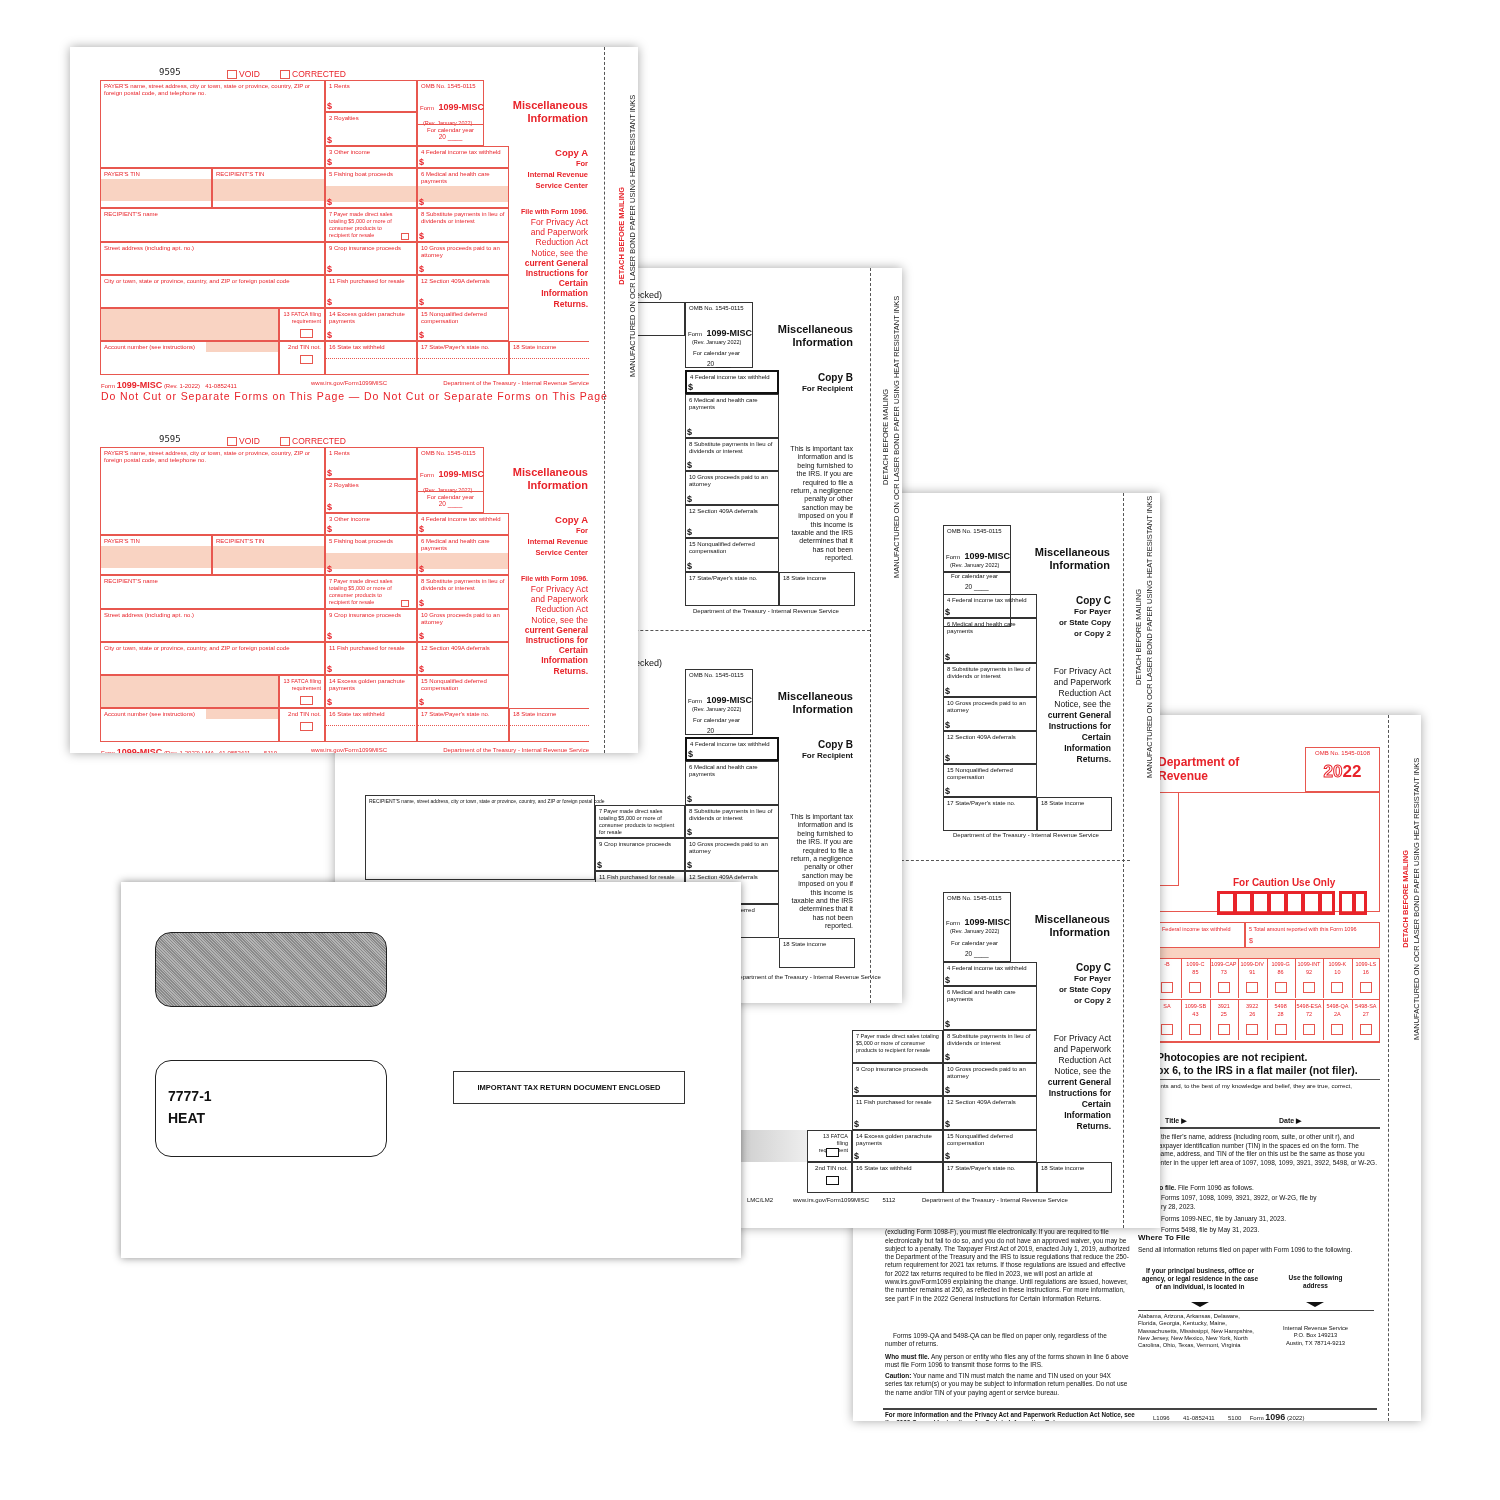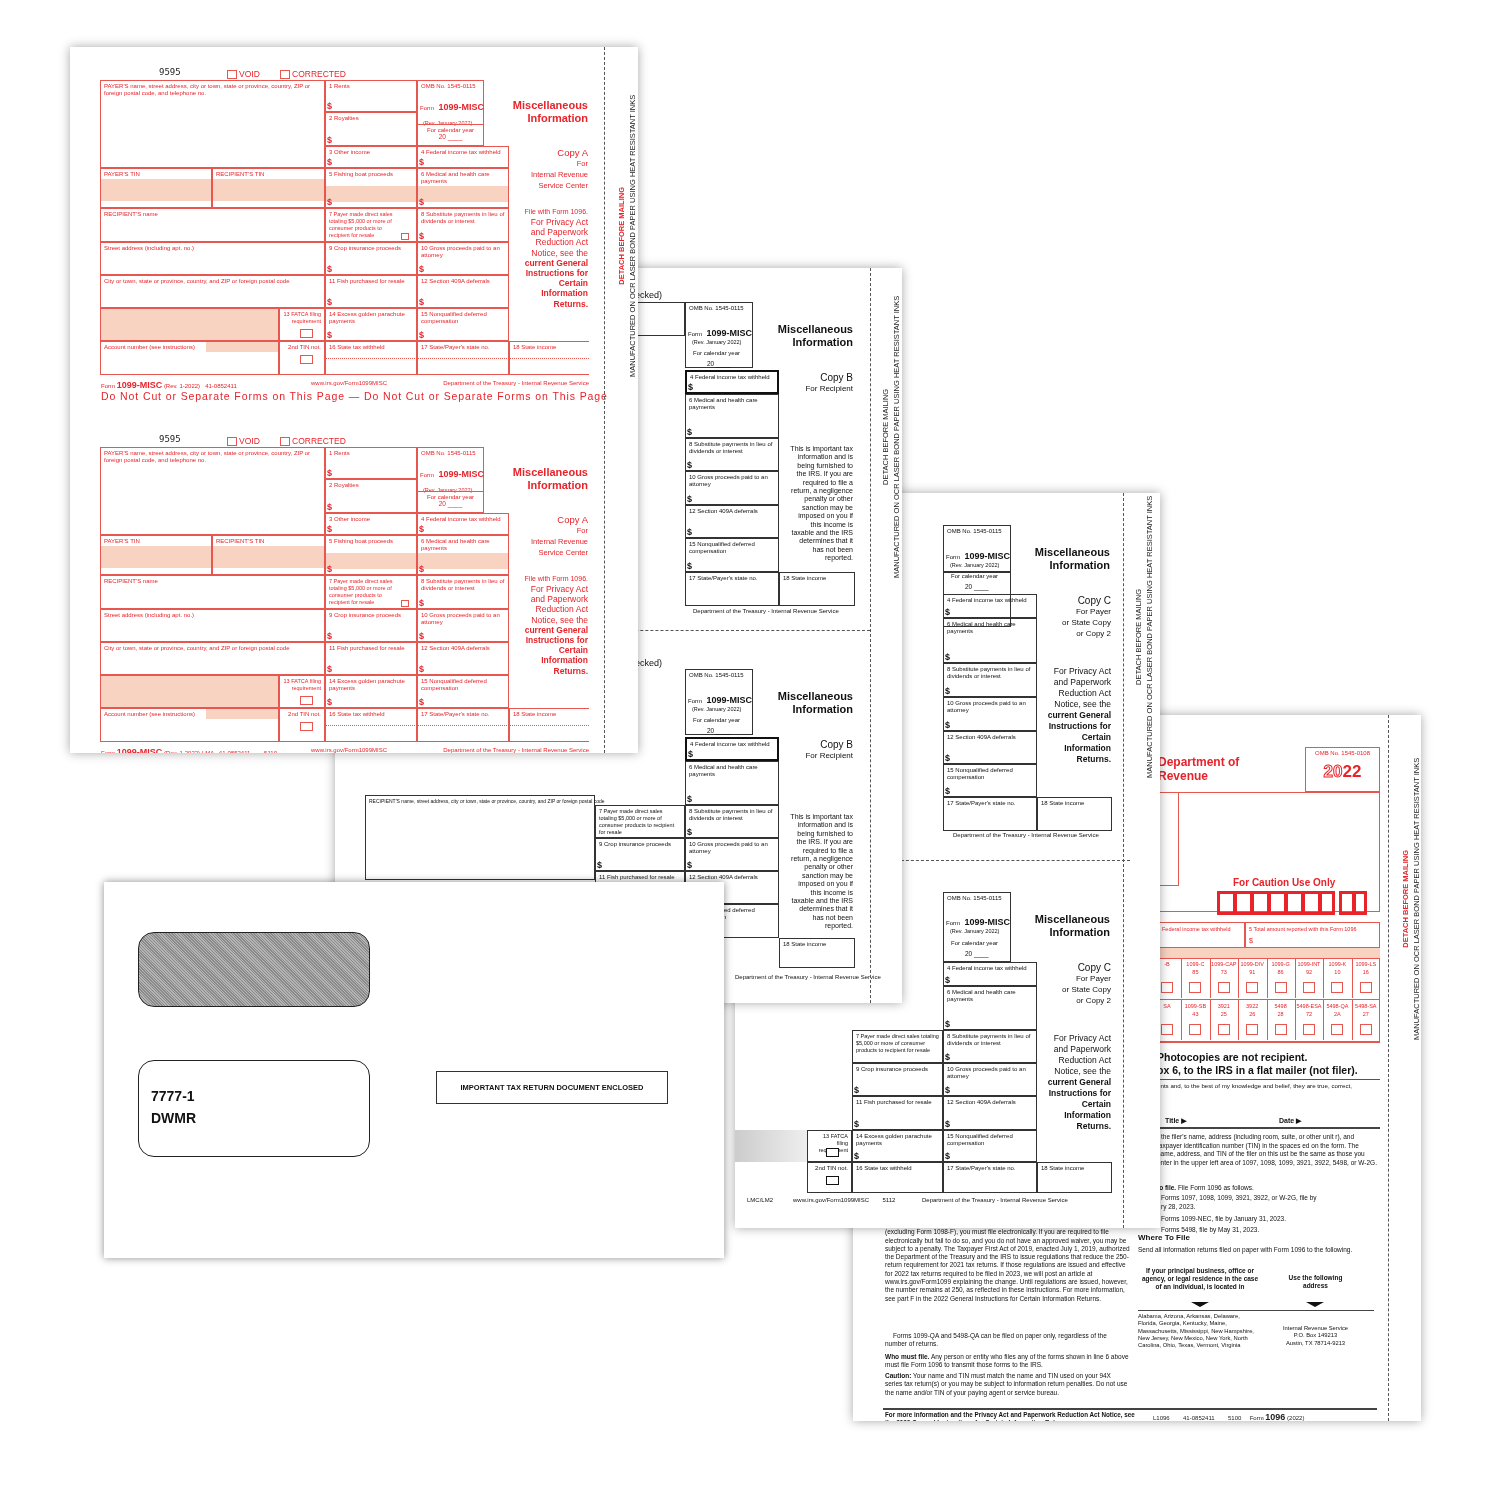--- a/index.html
+++ b/index.html
@@ -13,34 +13,34 @@
   
   .cell { position: absolute; border: 1px solid currentColor; }
   .red .cell { border-color: #e8574f; }
   .blk .cell { border-color: #333; }
   .lbl { position: absolute; font-size: 6px; line-height: 7px; left: 3px; top: 2px; right: 3px; }
   .dollar { position: absolute; left: 1px; bottom: 0px; font-size: 9px; font-weight: bold; }
   .shade { position: absolute; background: #f9d3c2; }
   .chk { position: absolute; width: 10px; height: 9px; border: 1px solid currentColor; background: #fff; }
   .red .chk { border-color: #e8574f; }
   .title-misc { position: absolute; font-size: 11px; font-weight: bold; text-align: right; line-height: 13px; }
-  .copy-lbl { position: absolute; font-size: 9px; font-weight: normal; text-align: right; line-height: 11px; }
+  .copy-lbl { position: absolute; font-size: 9px; font-weight: bold; text-align: right; line-height: 11px; }
 
   .vdash { position: absolute; width: 0; border-left: 1.5px dashed #555; }
   .hdash { position: absolute; height: 0; border-top: 1.5px dashed #555; }
   .vert { position: absolute; transform-origin: left top; transform: rotate(-90deg); white-space: nowrap; font-size: 7.5px; color: #222; }
   .vert .red-t { color: #e8232a; font-weight: bold; }
 
   .footer { position: absolute; font-size: 6px; white-space: nowrap; }
   .footer b { font-size: 9px; }
 
   .donotcut { position: absolute; font-size: 10.5px; font-weight: normal; letter-spacing: 0.9px; white-space: nowrap; color: #e8232a; }
 
   
-  .envelope { position: absolute; left: 104px; top: 882px; width: 620px; height: 376px; background: #fff; box-shadow: 0 0 8px rgba(0,0,0,0.45); }
+  .envelope { position: absolute; left: 121px; top: 882px; width: 620px; height: 376px; background: #fff; box-shadow: 0 0 8px rgba(0,0,0,0.45); }
   .env-win-top { position: absolute; left: 34px; top: 50px; width: 232px; height: 75px; border: 1.5px solid #222; border-radius: 16px;
      background: repeating-linear-gradient(45deg, #8a8a8a 0 1px, #b4b4b4 1px 2px); }
   .env-win-bot { position: absolute; left: 34px; top: 178px; width: 232px; height: 97px; border: 1.5px solid #222; border-radius: 16px; background: #fff; }
   .env-code { position: absolute; left: 12px; font-size: 14px; font-weight: bold; }
   .env-label { position: absolute; left: 332px; top: 189px; width: 232px; height: 33px; border: 1.5px solid #333; font-size: 7.5px; font-weight: bold; display: flex; align-items: center; justify-content: center; white-space: nowrap; }
 
   
   .g96 { position: absolute; border: 1px solid #e8574f; }
   .g96box { position: absolute; width: 12px; height: 11px; border: 1px solid #e8574f; }
   .typ { position: absolute; font-size: 5.5px; text-align: center; color: #e8232a; line-height: 8px; width: 28px; }
@@ -864,16 +864,16 @@
   <div class="vert" style="left:546px; top:330px; line-height:11px;">
     <div class="red-t" style="text-align:center;">DETACH BEFORE MAILING</div>
     <div>MANUFACTURED ON OCR LASER BOND PAPER USING HEAT RESISTANT INKS</div>
   </div>
 </div>
 
 <div class="envelope">
   <div class="env-win-top"></div>
   <div class="env-win-bot">
     <div class="env-code" style="top:27px;">7777-1</div>
-    <div class="env-code" style="top:49px;">DWMR</div>
+    <div class="env-code" style="top:49px;">HEAT</div>
   </div>
   <div class="env-label">IMPORTANT TAX RETURN DOCUMENT ENCLOSED</div>
 </div>
 
 </body></html>

